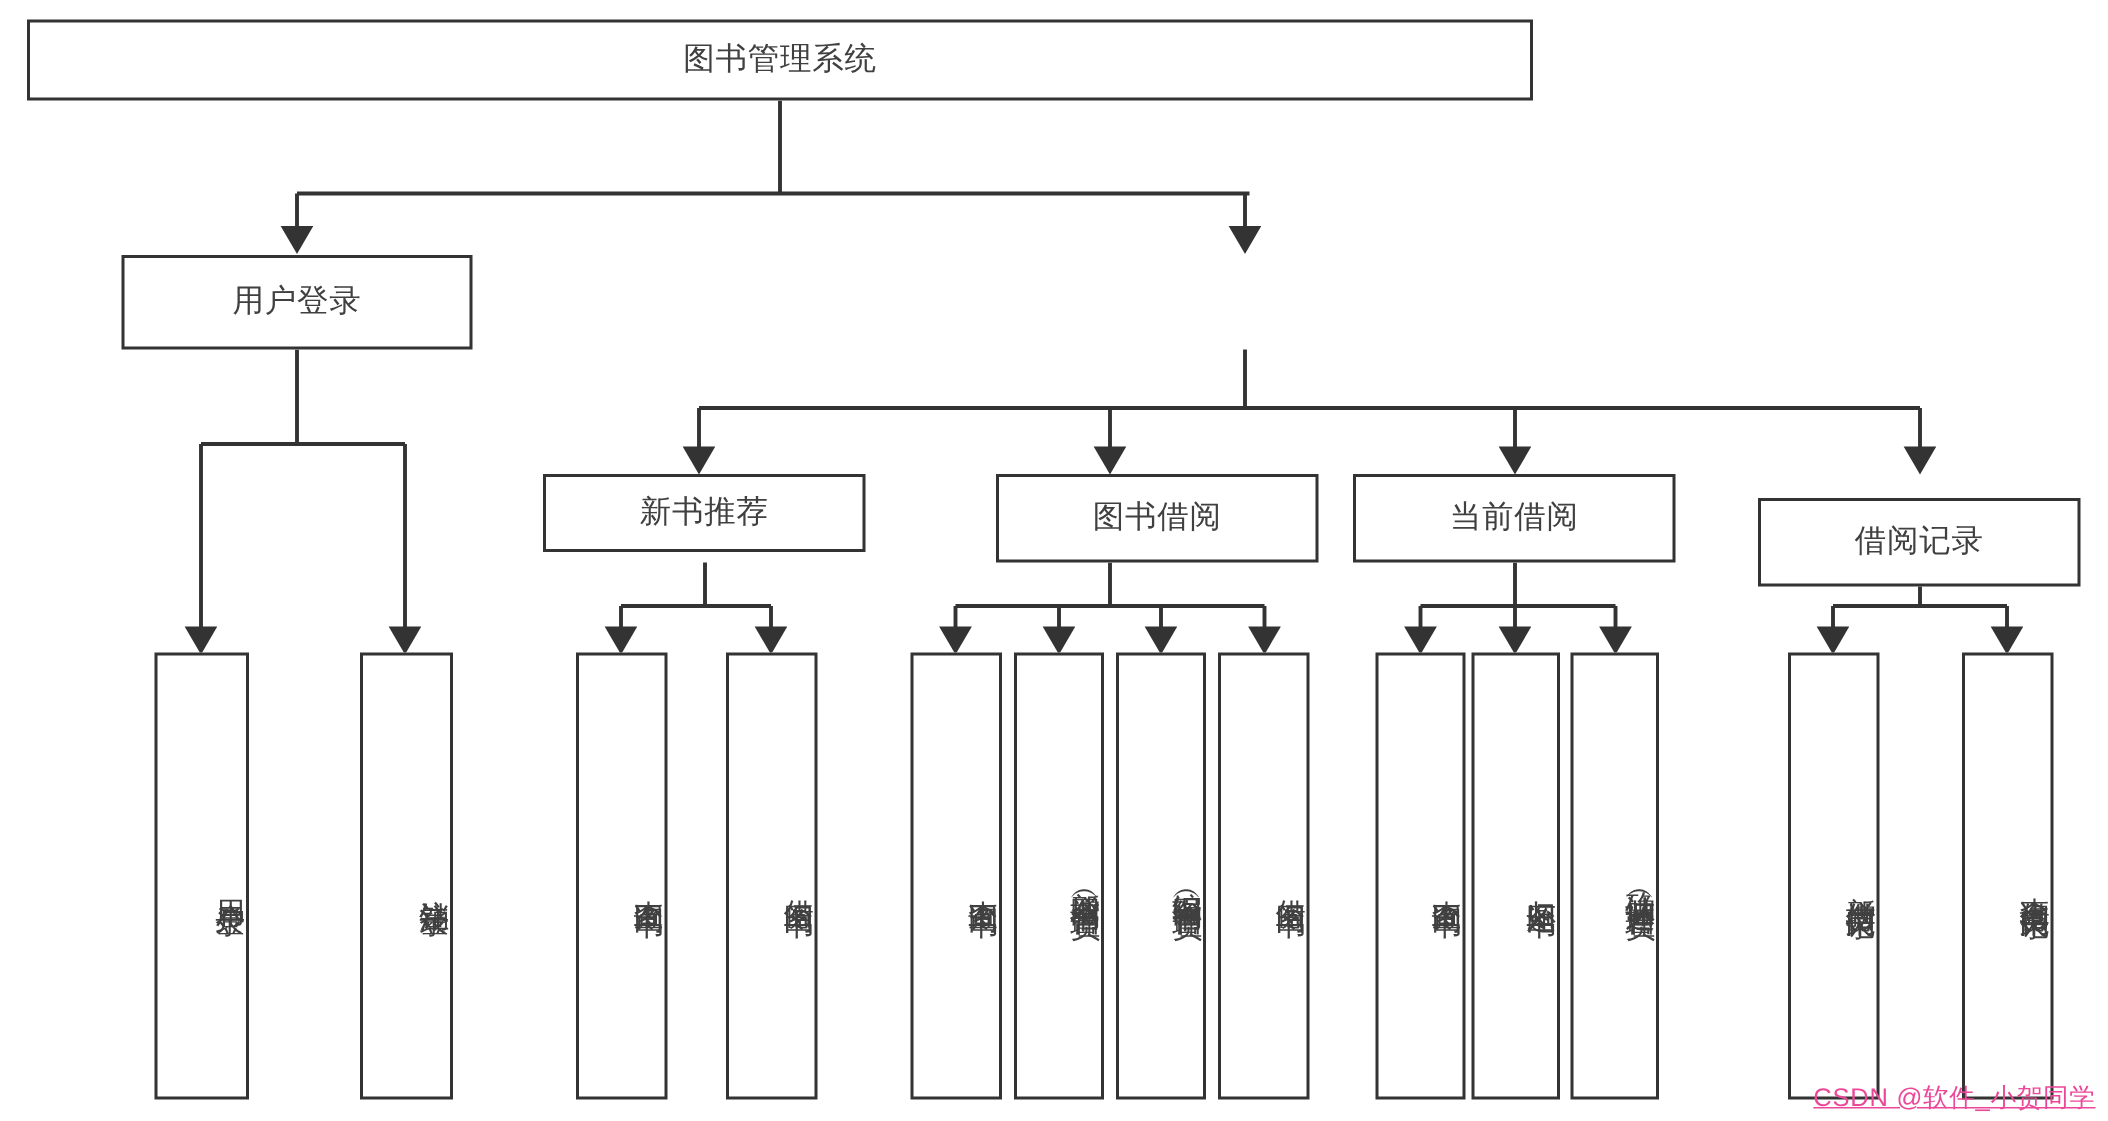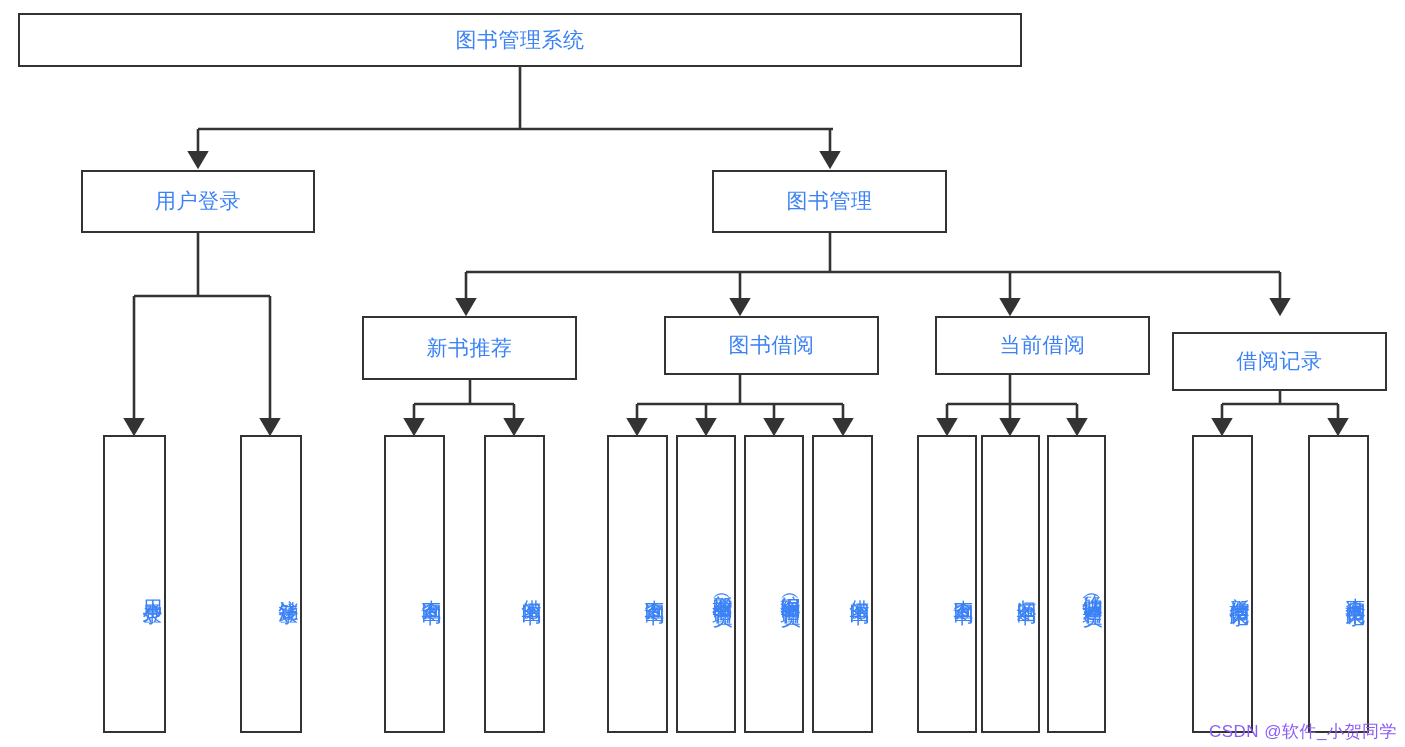--- a/index.html
+++ b/index.html
@@ -26,21 +26,21 @@
     pointer-events: none;
   }
   .node {
     position: absolute;
     box-sizing: border-box;
     border: 2px solid #333333;
     background: #ffffff;
     display: flex;
     align-items: center;
     justify-content: center;
-    color: #3b82f6;
+    color: #404040;
     line-height: 1.18;
   }
   .node.horiz {
     font-size: 21px;
     letter-spacing: 0.5px;
   }
   .node.vert {
     writing-mode: vertical-rl;
     text-orientation: upright;
     font-size: 20px;
@@ -52,24 +52,25 @@
   .node.vert > span {
     writing-mode: vertical-rl;
     text-orientation: upright;
     display: block;
   }
   #watermark {
     position: absolute;
     right: 8px;
     bottom: 4px;
     font-size: 17px;
-    color: #8b5cf6;
+    color: #ec4899;
     white-space: nowrap;
     letter-spacing: 0.5px;
     font-family: "Liberation Sans", "DejaVu Sans", sans-serif;
+    text-decoration: underline;
   }
 </style>
 </head>
 <body>
 
 <div id="diagram-root">
 
   <svg id="edge-layer" viewBox="0 0 1405 747">
     <defs>
       <marker id="arrow" markerWidth="9" markerHeight="9" refX="3.6" refY="4.2" orient="auto" markerUnits="strokeWidth">
@@ -120,31 +121,28 @@
     </g>
   </svg>
 
   <div class="node horiz" style="left:18px; top:13px; width:1004px; height:54px;">
     <span>图书管理系统</span>
   </div>
 
   <div class="node horiz" style="left:81px; top:170px; width:234px; height:63px;">
     <span>用户登录</span>
   </div>
-  <div class="node horiz" style="left:712px; top:170px; width:235px; height:63px;">
-    <span>图书管理</span>
-  </div>
 
-  <div class="node horiz" style="left:362px; top:316px; width:215px; height:64px;">
+  <div class="node horiz" style="left:362px; top:316px; width:215px; height:52px;">
     <span>新书推荐</span>
   </div>
   <div class="node horiz" style="left:664px; top:316px; width:215px; height:59px;">
     <span>图书借阅</span>
   </div>
-  <div class="node horiz" style="left:902px; top:316px; width:215px; height:59px;margin-left:33px;">
+  <div class="node horiz" style="left:902px; top:316px; width:215px; height:59px;">
     <span>当前借阅</span>
   </div>
   <div class="node horiz" style="left:1172px; top:332px; width:215px; height:59px;">
     <span>借阅记录</span>
   </div>
 
   <div class="node vert" style="left:103px; top:435px; width:63px; height:298px;">
     <span>用户登录</span>
   </div>
   <div class="node vert" style="left:240px; top:435px; width:62px; height:298px;">

